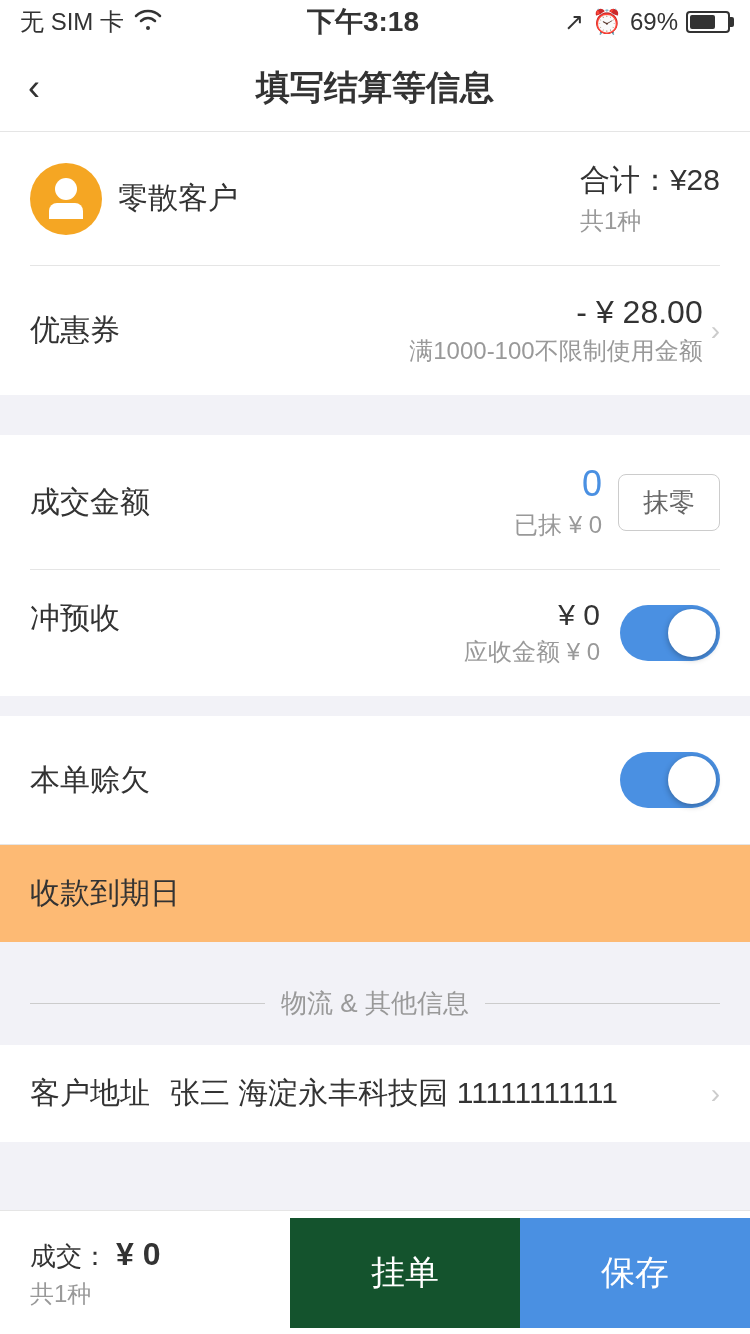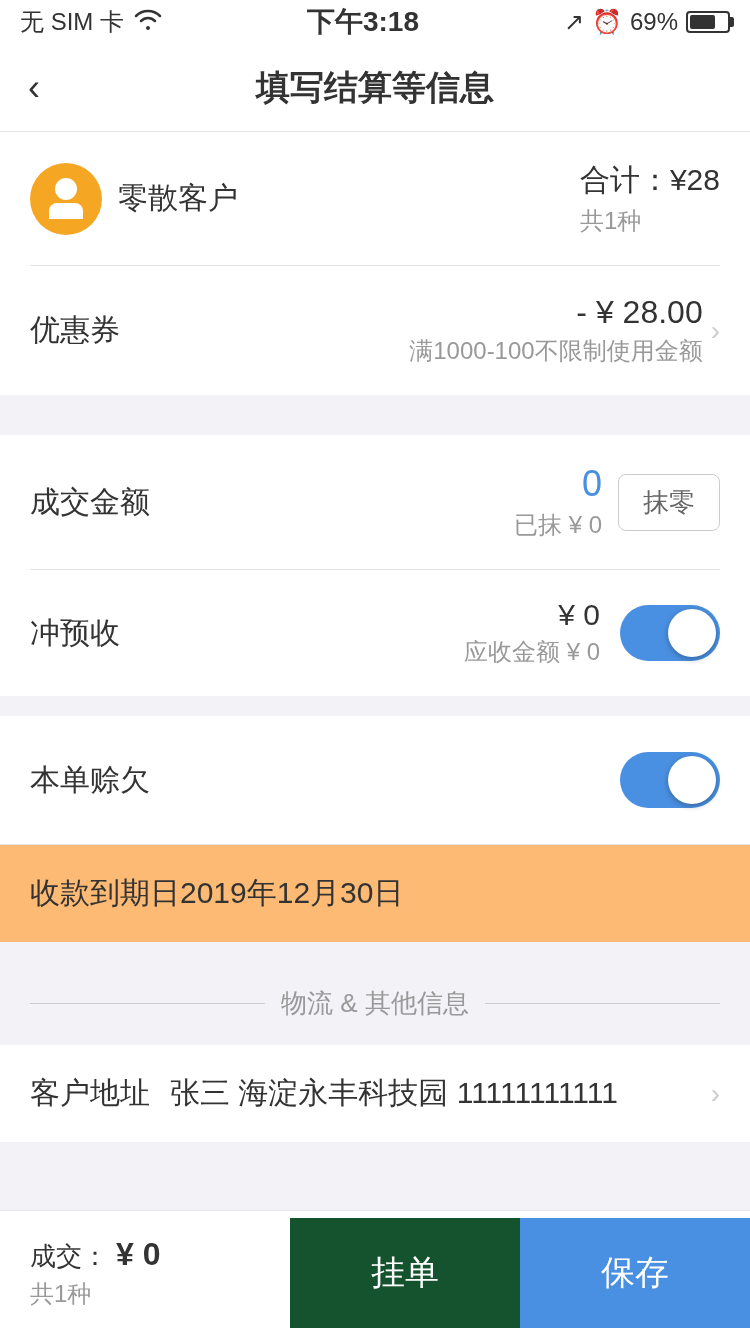--- a/index.html
+++ b/index.html
@@ -188,21 +188,20 @@
       background: #fff;
       cursor: pointer;
     }
     .amount-right-wrap { display: flex; align-items: center; gap: 16px; }
     .amount-val-wrap { text-align: right; }
 
     
     .prepay-row {
       padding: 28px 30px;
       display: flex;
-      align-items: center;
       justify-content: space-between;
       background: #fff;
     }
     .prepay-label { font-size: 30px; color: #333; }
     .prepay-right {
       display: flex;
       align-items: center;
       gap: 20px;
     }
     .prepay-amount-wrap { text-align: right; }
@@ -426,21 +425,20 @@
 
   <div class="credit-section">
     <div class="credit-row">
       <span class="credit-label">本单赊欠</span>
       <div class="toggle">
         <div class="toggle-knob"></div>
       </div>
     </div>
     <div class="due-row">
       <span class="due-label">收款到期日</span>
-      <span class="due-value">2019年12月30日</span>
     </div>
   </div>
 
   <div class="section-gap"></div>
 
   <div class="logistics-section">
     <div class="logistics-divider">
       <div class="logistics-line"></div>
       <span class="logistics-text">物流 &amp; 其他信息</span>
       <div class="logistics-line"></div>

